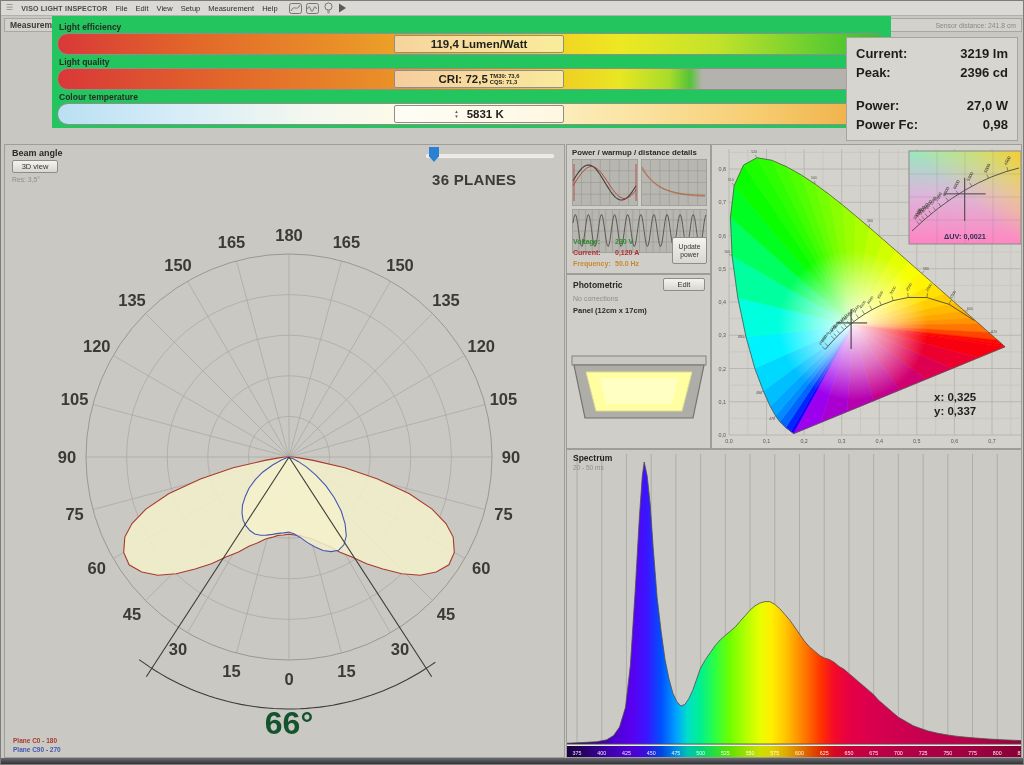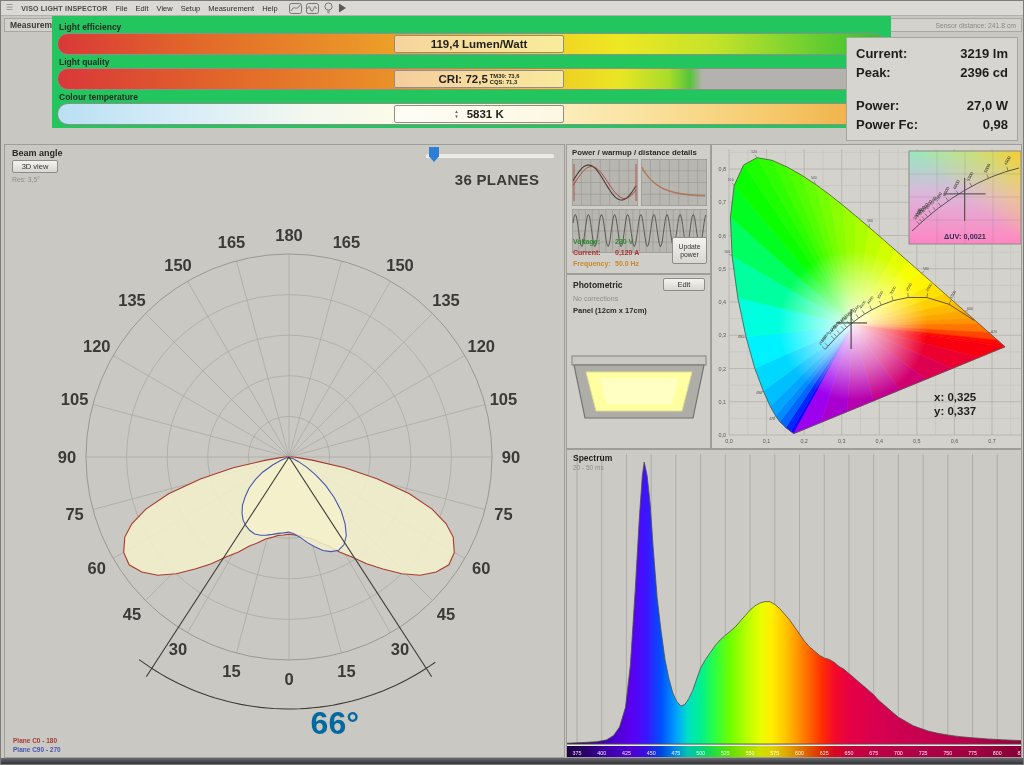--- a/index.html
+++ b/index.html
@@ -42,22 +42,22 @@
   .cie-panel{left:710px;top:143px;width:311px;height:305px;background:#d3d2cd;}
   .spectrum-panel{left:565px;top:448px;width:456px;height:309px;background:#0369a1;}
   .beam-title{left:7px;top:3px;font-size:9px;font-weight:bold;color:#2a2a26;}
   .btn{background:linear-gradient(#f4f3ee,#d8d7d2);border:1px solid #8e8d88;border-radius:2px;
        display:flex;align-items:center;justify-content:center;color:#333;cursor:pointer;text-align:center;}
   .btn-3d{left:7px;top:15px;width:46px;height:13px;font-size:7.5px;}
   .beam-res{left:7px;top:31px;font-size:6.8px;color:#908f89;}
   .slider-track{left:421px;top:9px;width:128px;height:3px;background:#eceae5;border-radius:2px;box-shadow:0 1px 0 rgba(255,255,255,.7);cursor:pointer;}
   .slider-handle{left:424px;top:2px;width:10px;height:15px;background:#2b7fd4;
                  clip-path:polygon(0 0,100% 0,100% 62%,50% 100%,0 62%);cursor:pointer;}
-  .planes-label{left:427px;top:26px;width:130px;text-align:center;font-size:15px;font-weight:bold;color:#3b3b37;letter-spacing:.3px;}
-  .beam-angle-value{left:214px;top:560px;width:140px;text-align:right;font-size:32px;font-weight:bold;color:#0369a1;}
+  .planes-label{left:427px;top:26px;width:130px;text-align:left;font-size:15px;font-weight:bold;color:#3b3b37;letter-spacing:.3px;}
+  .beam-angle-value{left:214px;top:560px;width:140px;text-align:center;font-size:32px;font-weight:bold;color:#14532d;}
   .legend{left:8px;top:592px;font-size:6.5px;line-height:8.5px;font-weight:bold;}
   .pw-title{left:5px;top:3px;font-size:7.8px;font-weight:bold;color:#2a2a26;}
   .prow{position:absolute;left:6px;font-size:7px;font-weight:bold;width:95px;display:flex;}
   .prow .pl{width:42px;}
   .btn-update{left:105px;top:92px;width:35px;height:27px;font-size:6.8px;line-height:8px;}
   .ph-title{left:6px;top:5px;font-size:8.5px;font-weight:bold;color:#2a2a26;text-align:center;}
   .btn-edit{left:96px;top:3px;width:42px;height:13px;font-size:7.5px;}
   .ph-corr{left:6px;top:20px;font-size:7px;color:#8e8d87;}
   .ph-size{left:6px;top:31px;font-size:7.5px;font-weight:bold;color:#2a2a26;}
   .lamp{left:3px;top:79px;}

